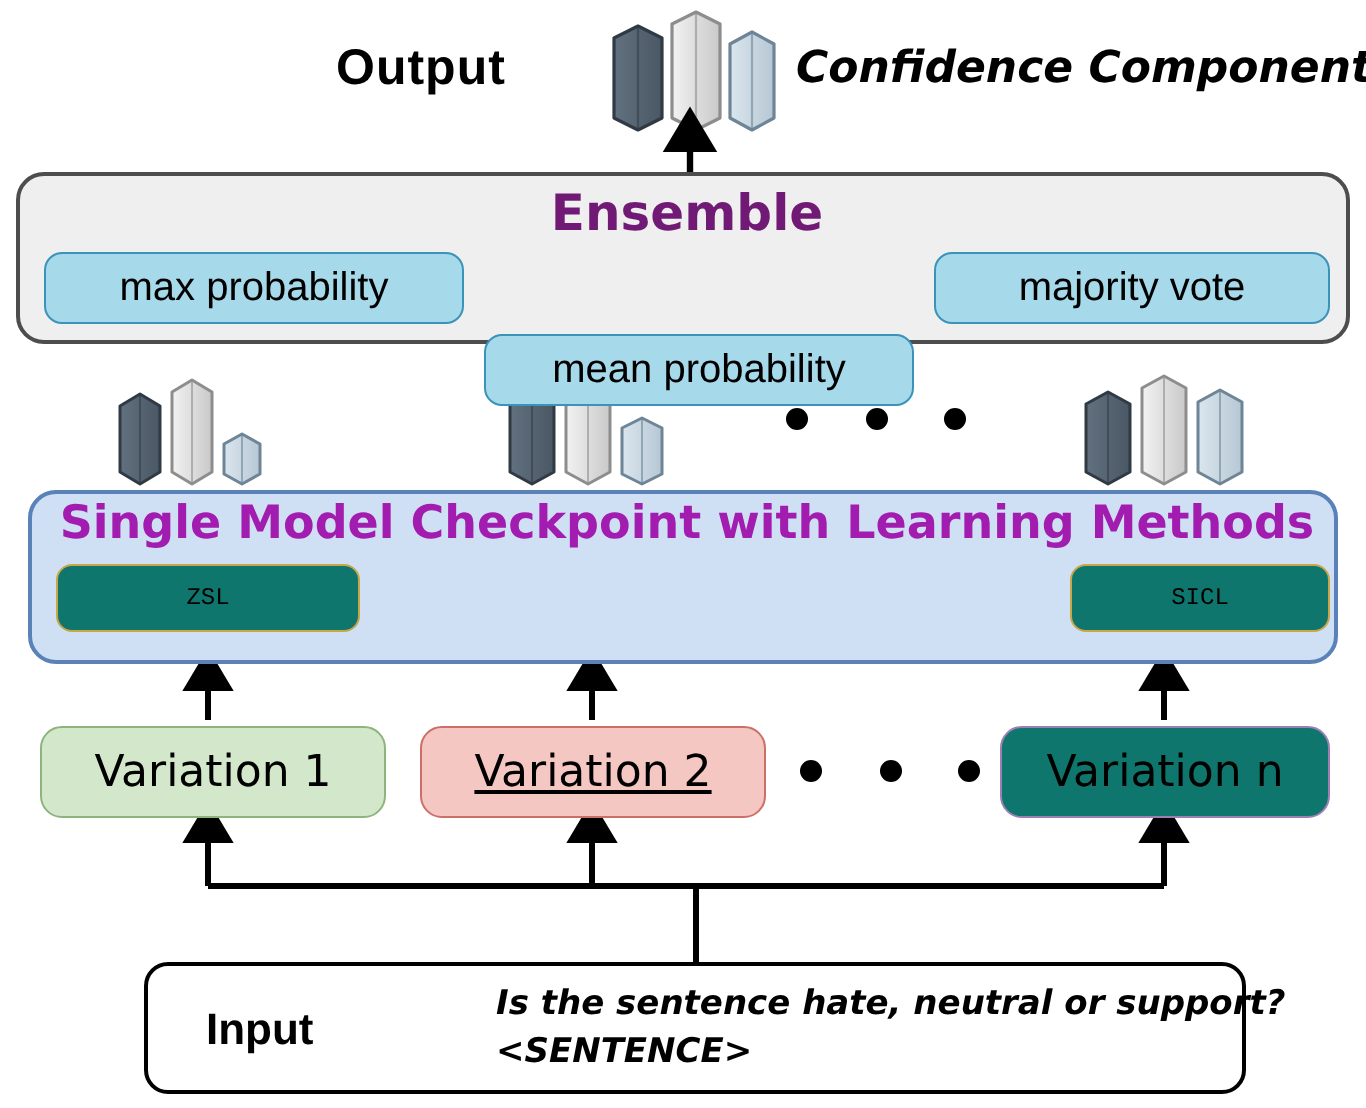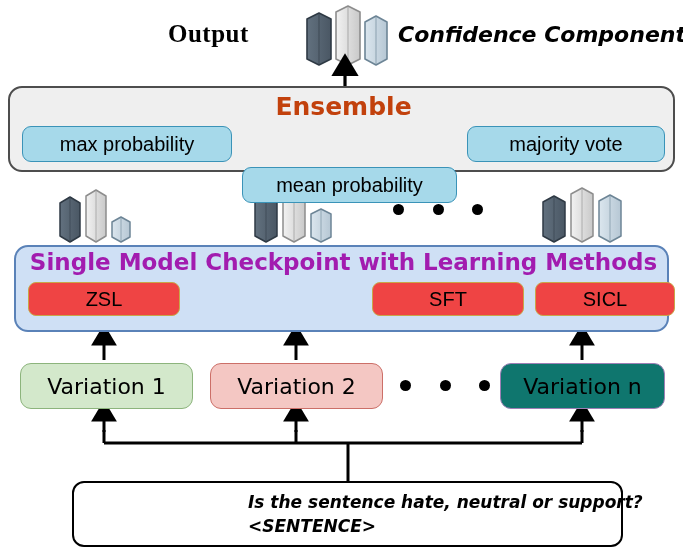--- a/index.html
+++ b/index.html
@@ -18,21 +18,21 @@
     position: absolute;
     left: 0; top: 0;
     width: 683px; height: 554px;
   }
 
   
   .abs { position: absolute; box-sizing: border-box; }
 
   
   .label-strong {
-    font-family: Liberation Serif, serif;
+    font-family: Liberation Sans, sans-serif;
     font-weight: bold;
     color: #000;
     white-space: nowrap;
   }
   .label-italic {
     font-family: "DejaVu Sans", sans-serif;
     font-style: italic;
     font-weight: bold;
     color: #000;
     white-space: nowrap;
@@ -58,21 +58,21 @@
     border: 2px solid #4d4d4d;
     border-radius: 14px;
   }
   #ensemble-title {
     left: 0; top: 4px;
     width: 667px;
     text-align: center;
     font-size: 25px;
     font-weight: bold;
     font-family: "DejaVu Sans", sans-serif;
-    color: #c2410c;
+    color: #701a75;
   }
   .ens-btn {
     top: 38px;
     height: 36px;
     background: #a6d9ea;
     border: 1.5px solid #3a93b8;
     border-radius: 9px;
     color: #000;
     font-family: Liberation Sans, sans-serif;
     font-size: 20px;
@@ -98,50 +98,50 @@
     width: 655px;
     text-align: center;
     font-size: 23px;
     font-weight: bold;
     font-family: "DejaVu Sans", sans-serif;
     color: #a21caf;
   }
   .method-btn {
     top: 35px;
     height: 34px;
-    background: #ef4444;
+    background: #0f766e;
     border: 1.5px solid #c9a648;
     border-radius: 8px;
     display: flex;
     align-items: center;
     justify-content: center;
-    font-family: Liberation Sans, sans-serif;
-    font-size: 20px;
+    font-family: Liberation Mono, monospace;
+    font-size: 12px;
     color: #000;
   }
   #m-zsl  { left: 12px;  width: 152px; }
   #m-icl  { left: 175px; width: 170px; }
   #m-sft  { left: 356px; width: 152px; }
-  #m-sicl { left: 519px; width: 140px; }
+  #m-sicl { left: 519px; width: 130px; }
 
   
   .var-box {
     top: 363px;
     height: 46px;
     border-radius: 11px;
     display: flex;
     align-items: center;
     justify-content: center;
     font-family: "DejaVu Sans", sans-serif;
     font-size: 22px;
     color: #000;
     white-space: nowrap;
   }
   #var-1 { left: 20px;  width: 173px; background: #d3e8cb; border: 1.8px solid #8cb47c; }
-  #var-2 { left: 210px; width: 173px; background: #f4c7c3; border: 1.8px solid #cc6f68; }
+  #var-2 { left: 210px; width: 173px; background: #f4c7c3; border: 1.8px solid #cc6f68; text-decoration: underline; }
   #var-n { left: 500px; width: 165px; background: #0f766e; border: 1.8px solid #9d7fb5; }
 
   
   #input-box {
     left: 72px; top: 481px;
     width: 551px; height: 66px;
     border: 2.5px solid #000;
     border-radius: 12px;
     background: #fff;
   }
@@ -290,31 +290,31 @@
 
   <div class="abs dots" id="dots-bars">
     <span class="dot"></span>
     <span class="dot"></span>
     <span class="dot"></span>
   </div>
 
   <div class="abs" id="model-panel">
     <div class="abs" id="model-title">Single Model Checkpoint with Learning Methods</div>
     <div class="abs method-btn" id="m-zsl">ZSL</div>
-    <div class="abs method-btn" id="m-sft">SFT</div>
     <div class="abs method-btn" id="m-sicl">SICL</div>
   </div>
 
   <div class="abs var-box" id="var-1">Variation 1</div>
   <div class="abs var-box" id="var-2">Variation 2</div>
   <div class="abs var-box" id="var-n">Variation n</div>
 
   <div class="abs dots" id="dots-vars">
     <span class="dot"></span>
     <span class="dot"></span>
     <span class="dot"></span>
   </div>
 
   <div class="abs" id="input-box"></div>
+  <div class="abs label-strong" id="input-label">Input</div>
   <div class="abs label-italic" id="input-text-1">Is the sentence hate, neutral or support?</div>
   <div class="abs label-italic" id="input-text-2">&lt;SENTENCE&gt;</div>
 
 </div>
 
 </body></html>

